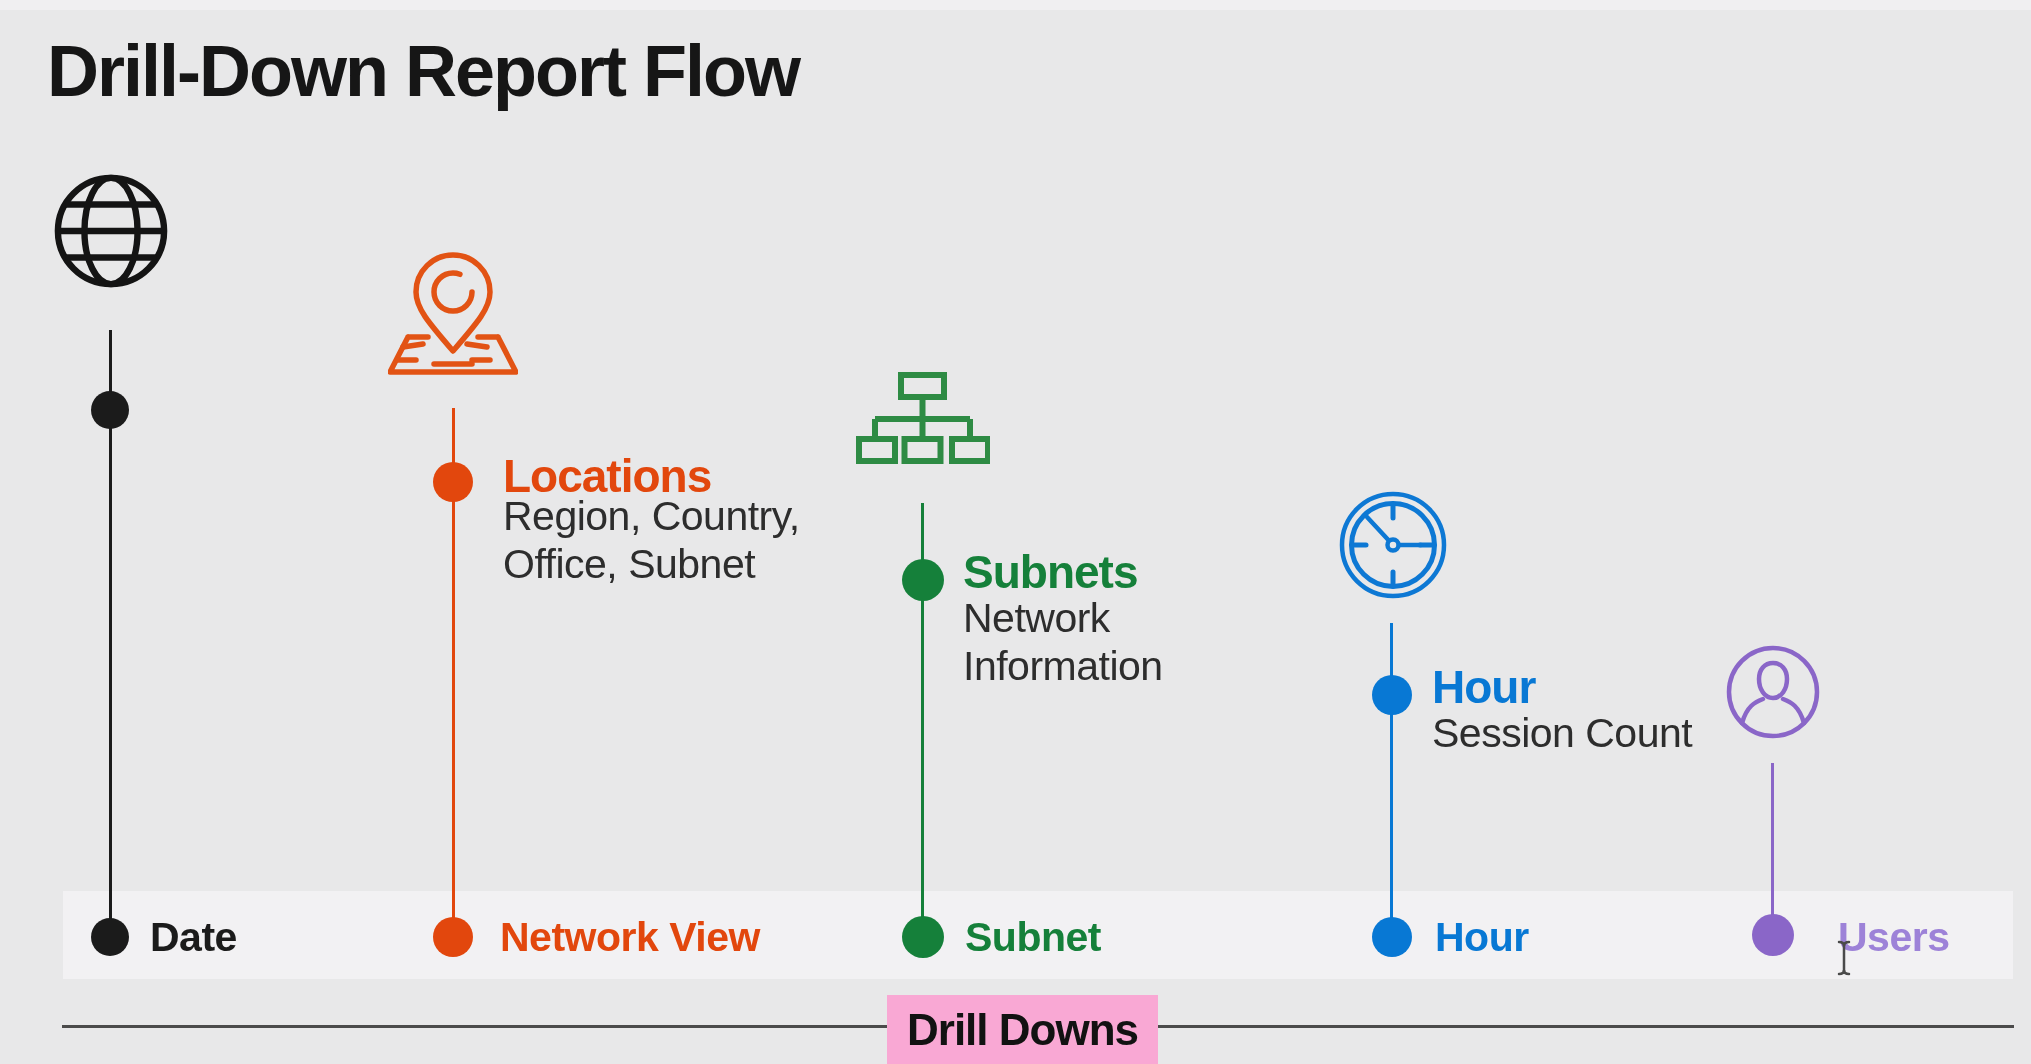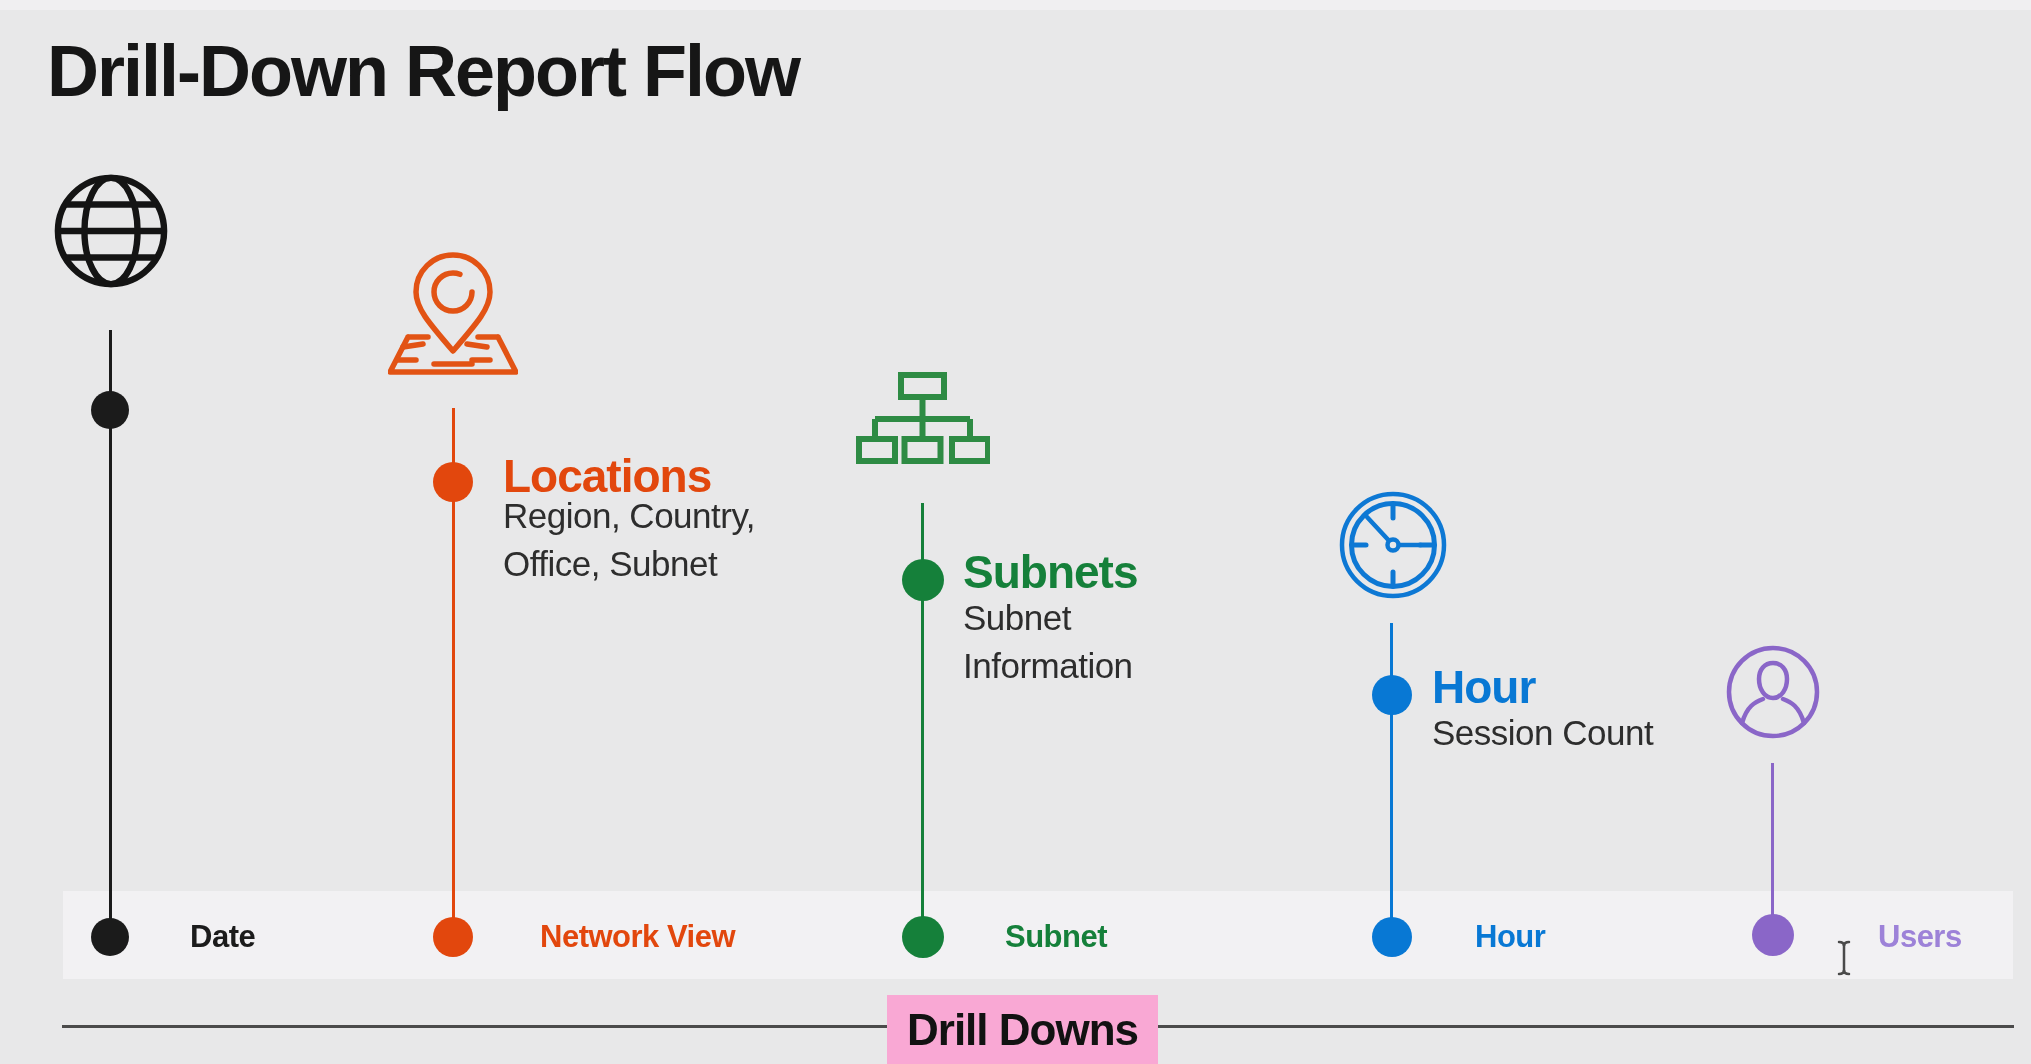--- a/index.html
+++ b/index.html
@@ -28,26 +28,26 @@
   .step{position:absolute;left:0;top:0;width:100%;height:100%;pointer-events:none;}
   .step *{pointer-events:auto;}
   .icon{position:absolute;}
   .vline{position:absolute;width:3px;background:var(--c);}
   .dot{position:absolute;border-radius:50%;background:var(--c);}
   .mid-title{
     position:absolute;font-size:46px;font-weight:700;line-height:56px;
     letter-spacing:-1px;color:var(--t);
   }
   .mid-sub{
-    position:absolute;font-size:35px;font-weight:400;line-height:48px;
+    position:absolute;font-size:41px;font-weight:400;line-height:48px;
     color:#2d2d2d;letter-spacing:-0.5px;
   }
   .bottom-label{
-    position:absolute;font-size:31px;font-weight:700;line-height:46px;
-    letter-spacing:-0.5px;color:var(--t);white-space:nowrap;margin-left:40px;
+    position:absolute;font-size:41px;font-weight:700;line-height:46px;
+    letter-spacing:-0.5px;color:var(--t);white-space:nowrap;
   }
   .cursor{position:absolute;left:1836px;top:940px;z-index:6;}
 </style>
 </head>
 <body>
 
 <div id="stage">
 
   <div class="top-strip"></div>
 
@@ -100,21 +100,21 @@
         <line x1="66.5" y1="48" x2="66.5" y2="68"></line>
         <line x1="114" y1="48" x2="114" y2="68"></line>
         <rect x="3" y="68" width="36" height="22"></rect>
         <rect x="48.5" y="68" width="36" height="22"></rect>
         <rect x="96" y="68" width="36" height="22"></rect>
       </g>
     </svg>
     <div class="vline" style="left:921px;top:503px;height:434px"></div>
     <div class="dot" style="left:902px;top:559px;width:42px;height:42px"></div>
     <div class="mid-title" style="left:963px;top:544px">Subnets</div>
-    <div class="mid-sub" style="left:963px;top:594px;width:250px">Subnet Information</div>
+    <div class="mid-sub" style="left:963px;top:594px;width:250px">Network Information</div>
     <div class="dot" style="left:902px;top:916px;width:42px;height:42px"></div>
     <div class="bottom-label" style="left:965px;top:914px">Subnet</div>
   </div>
 
   <div class="step" style="--c: #0878d4; --t: #0878d4;">
     <svg class="icon" style="left:1337px;top:489px" width="112" height="112" viewBox="0 0 112 112">
       <g fill="none" stroke="#0d78d4">
         <circle cx="56" cy="56" r="51" stroke-width="4.5"></circle>
         <circle cx="56" cy="56" r="41.5" stroke-width="5"></circle>
         <g stroke-width="5" stroke-linecap="round">

